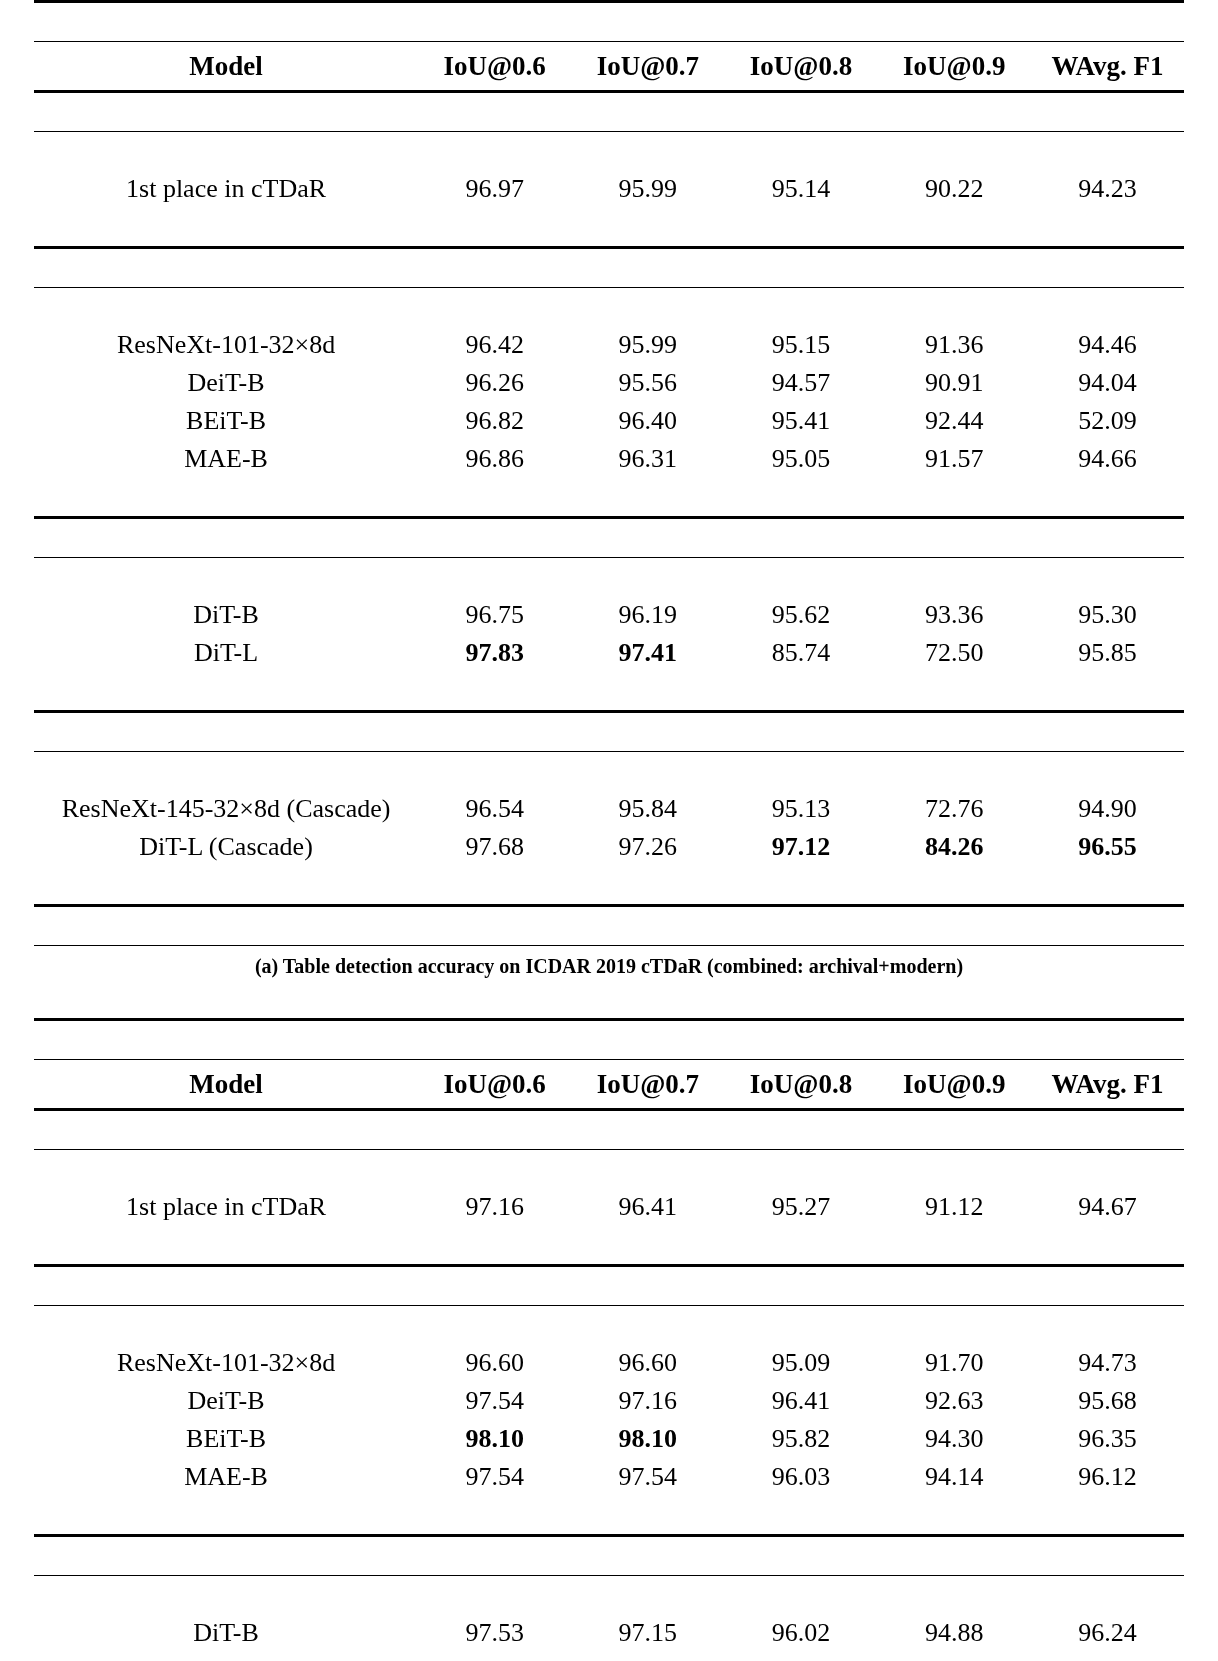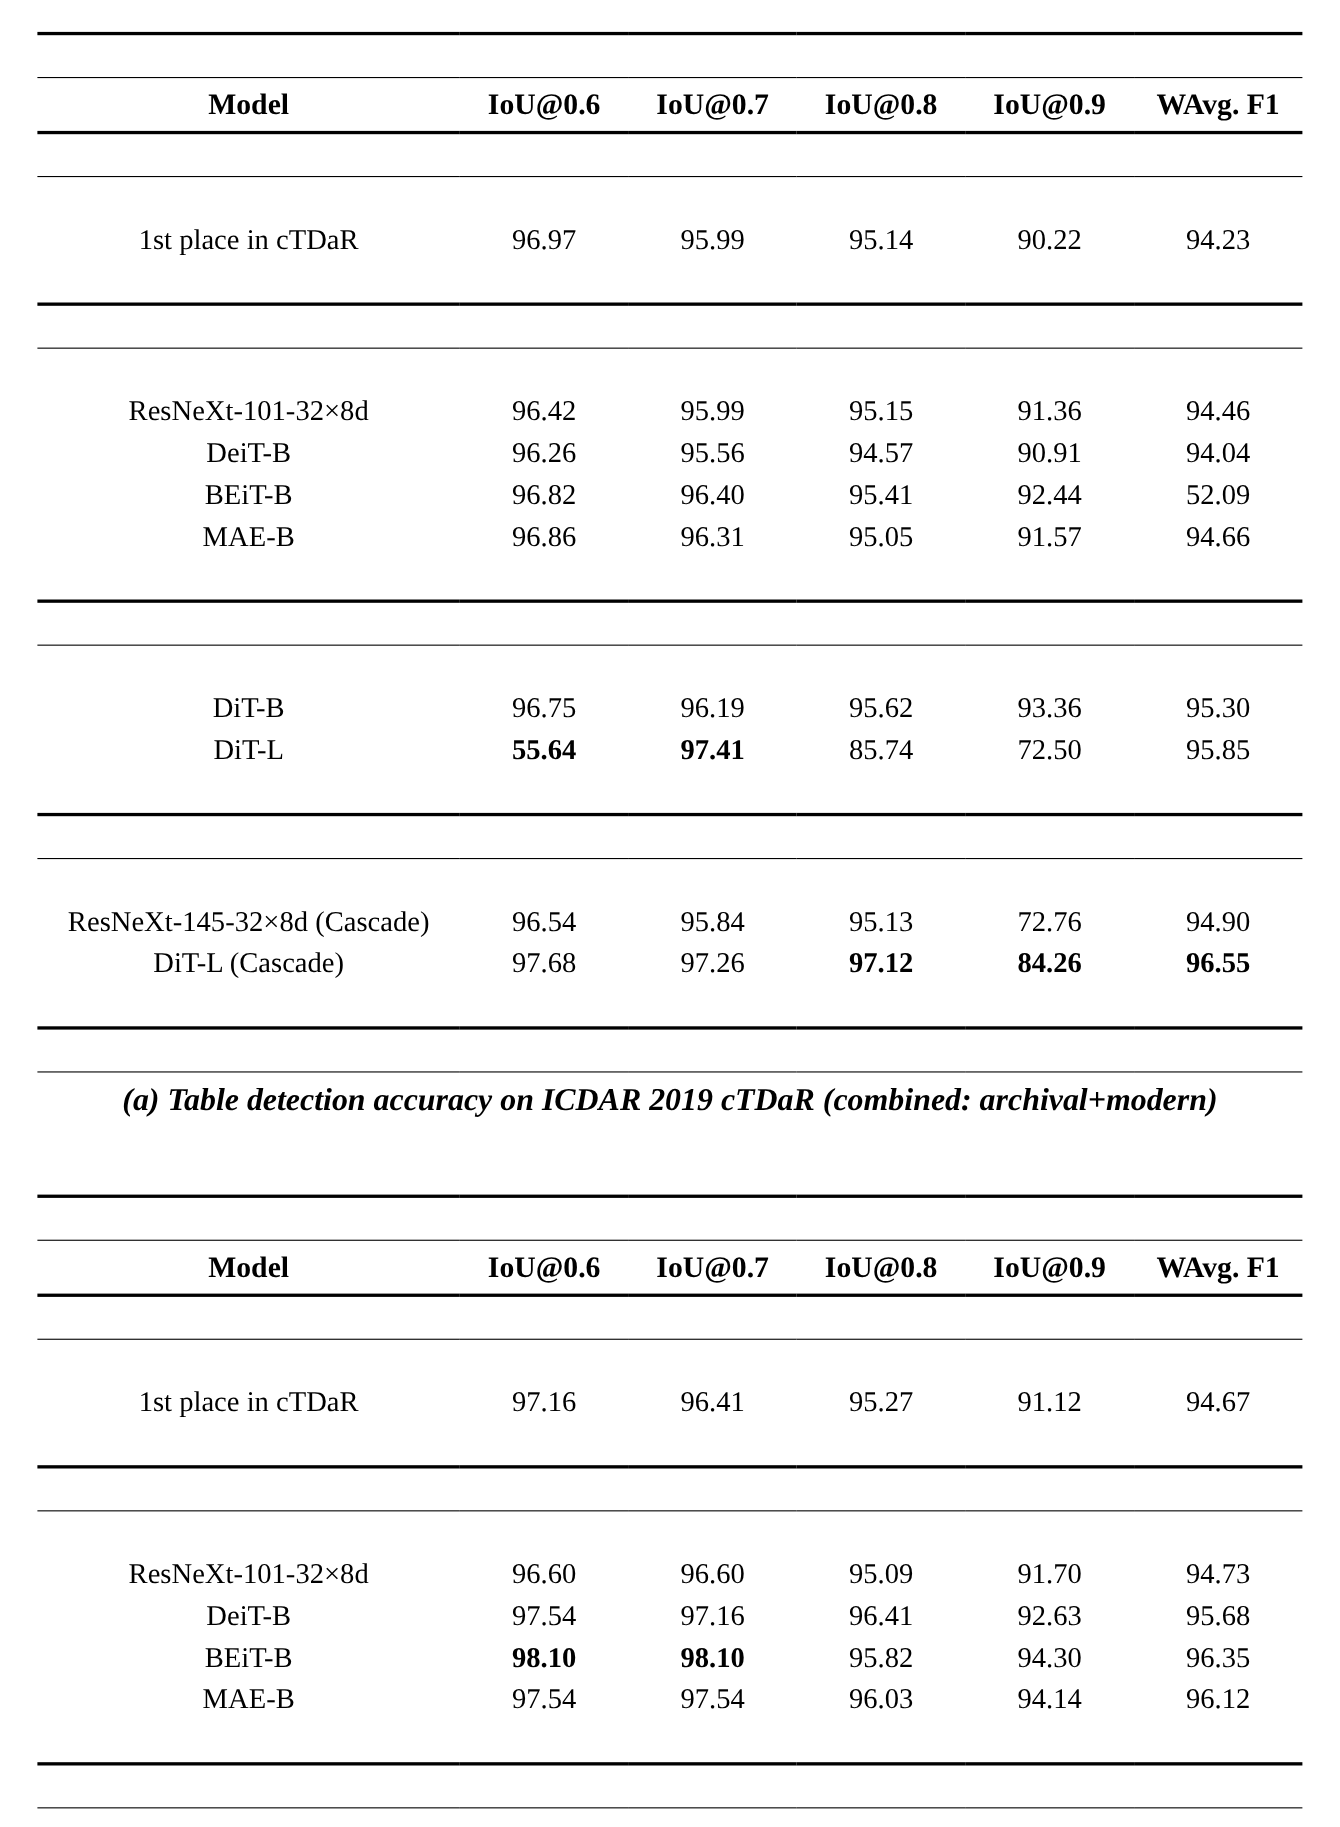--- a/index.html
+++ b/index.html
@@ -19,21 +19,20 @@
     box-sizing: border-box;
     padding: 0 34px;
   }
   .tablewrap {
     width: 100%;
   }
   table.tbl {
     width: 100%;
     border-collapse: collapse;
     table-layout: fixed;
-    margin-top: 29px;
   }
   table.tbl col.c-model { width: 33.4%; }
   table.tbl col.c-num   { width: 13.32%; }
 
   table.tbl th, table.tbl td {
     text-align: center;
     vertical-align: middle;
     font-size: 26px;
     line-height: 1.0;
     padding: 0;
@@ -56,24 +55,23 @@
   .dbl-rule {
     height: 5px;
     font-size: 0;
     line-height: 0;
     border-top: 3px solid #000;
     border-bottom: 1px solid #000;
   }
   .caption {
     text-align: center;
     font-weight: bold;
-    font-size: 29px;
+    font-size: 20px;
     padding-top: 9px;
     padding-bottom: 0px;
-    font-style: italic;
   }
   .block-gap { height: 40px; }
   .rowgap td { height: 9px; font-size:0; line-height:0; }
 </style>
 </head>
 <body>
 
 <div class="page">
   <div id="tables-root">
       <div class="tablewrap">
@@ -167,21 +165,21 @@
             <tr>
               <td>DiT-B</td>
               <td>96.75</td>
               <td>96.19</td>
               <td>95.62</td>
               <td>93.36</td>
               <td>95.30</td>
             </tr>
             <tr>
               <td>DiT-L</td>
-              <td class="bold">55.64</td>
+              <td class="bold">97.83</td>
               <td class="bold">97.41</td>
               <td>85.74</td>
               <td>72.50</td>
               <td>95.85</td>
             </tr>
             <tr class="rowgap">
               <td colspan="6"></td>
             </tr>
             <tr>
               <td class="dbl-rule" colspan="6"></td>

